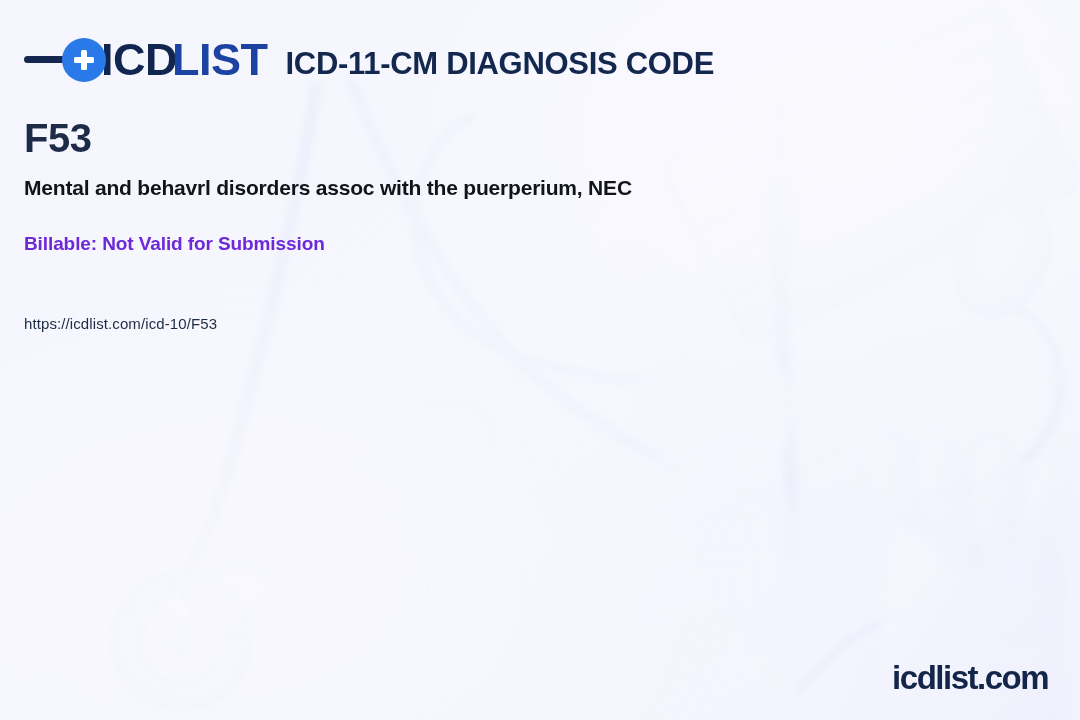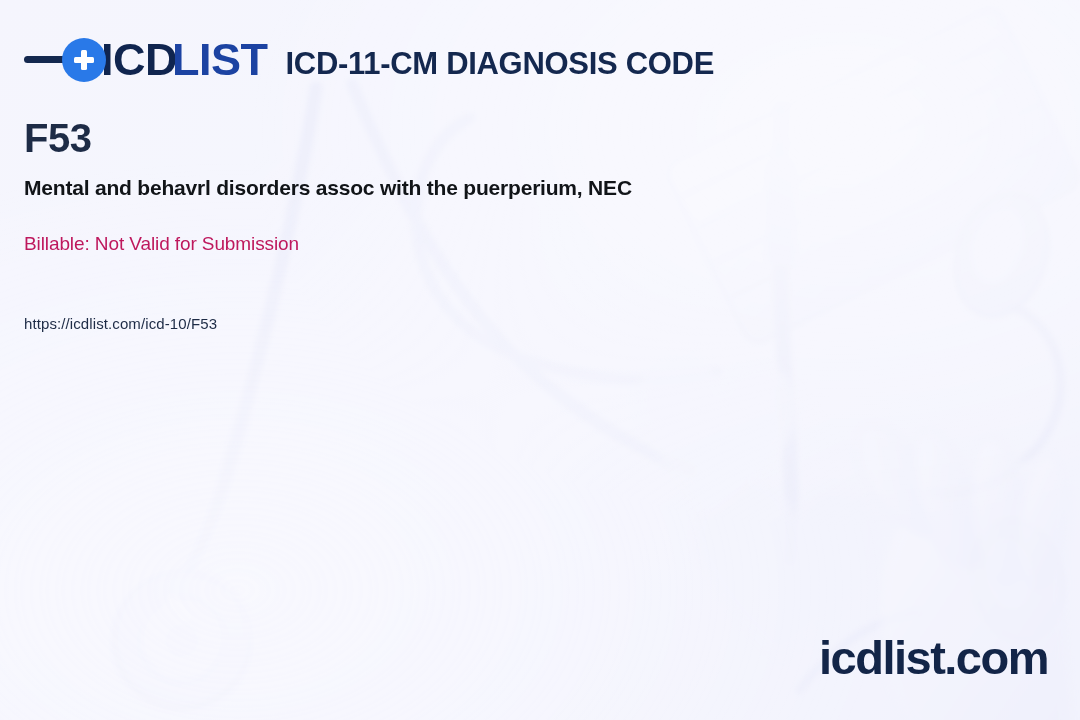--- a/index.html
+++ b/index.html
@@ -88,22 +88,22 @@
   #code-description {
     margin-top:18px;
     font-size:21px; font-weight:bold;
     color:#111418;
     letter-spacing:-0.2px;
     white-space:nowrap;
   }
 
   #billable-status {
     margin-top:33px;
-    font-size:19px; font-weight:normal;
-    color:#be185d;
+    font-size:19px; font-weight:bold;
+    color:#6d28d9;
     letter-spacing:-0.1px;
     white-space:nowrap;
   }
 
   #tags-line {
     margin-top:41px;
     font-size:20px; font-weight:bold;
     color:#111418;
     letter-spacing:-0.2px;
     white-space:nowrap;
@@ -112,22 +112,22 @@
   #source-url {
     margin-top:60px;
     font-size:15px; font-weight:normal;
     color:#1d2b46;
     letter-spacing:0.1px;
     white-space:nowrap;
   }
 
   #footer-brand {
     position:absolute;
-    right:32px; bottom:39px;
-    font-size:47px; font-weight:bold;
+    right:32px; bottom:26px;
+    font-size:33px; font-weight:bold;
     color:#132548;
     letter-spacing:-1.5px;
     line-height:1;
   }
 </style>
 </head>
 <body>
 
 <div id="watermark">
   <svg width="1080" height="720" viewBox="0 0 1080 720">

